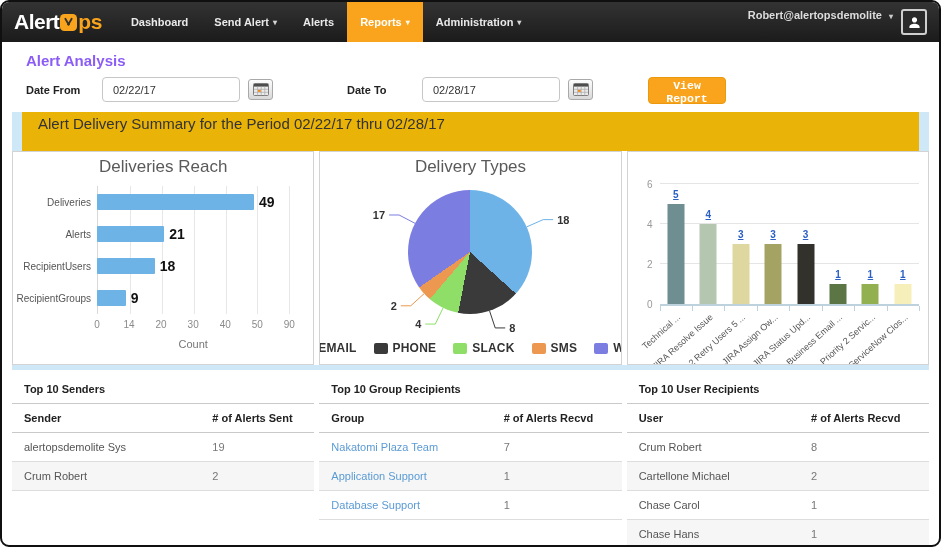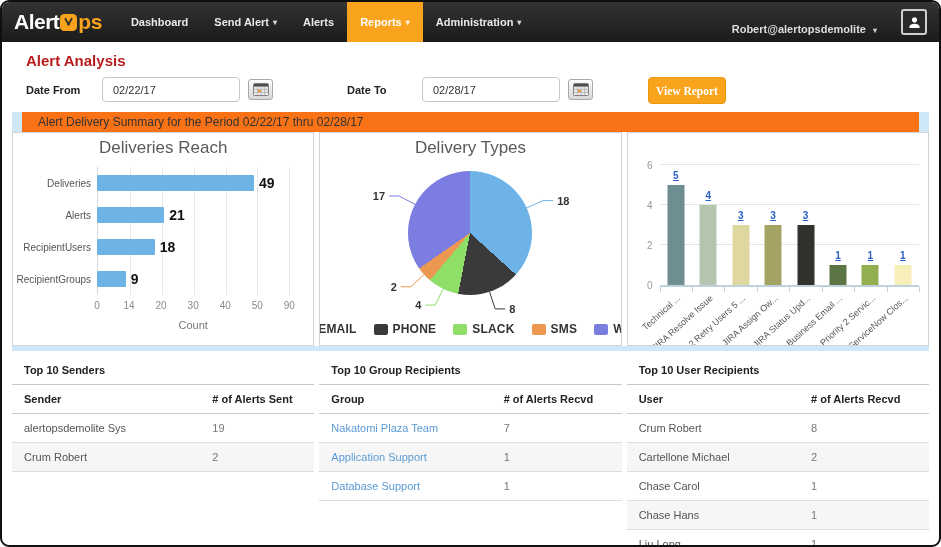--- a/index.html
+++ b/index.html
@@ -8,39 +8,39 @@
   
   .nav{height:40px;background:linear-gradient(#333,#1b1b1b);display:flex;align-items:center;padding:0 12px;}
   .logo{display:flex;align-items:center;font-weight:bold;font-size:21px;letter-spacing:-.5px;margin-right:16px;}
   .logo .w{color:#fff;text-align:center;}
   .logo .o{color:#f9a41c;}
   .logo svg{margin:0 1px;display:block;}
   .nav-menu{display:flex;align-items:stretch;height:40px;}
   .nav-item{display:flex;align-items:center;padding:0 13px;color:#e9e9e9;font-size:11px;font-weight:600;cursor:pointer;}
   .nav-item.active{background:#f9a41c;color:#fff;}
   .caret{font-size:8px;margin-left:4px;opacity:.9;}
-  .nav-right{margin-left:auto;display:flex;align-items:flex-end;gap:24px;}
+  .nav-right{margin-left:auto;display:flex;align-items:flex-start;gap:8px;}
   .nav-user{color:#ddd;font-size:11px;font-weight:600;cursor:pointer;}
   .avatar{width:22px;height:22px;border:2px solid #cfcfcf;border-radius:3px;background:#2a2a2a;
           display:flex;align-items:center;justify-content:center;cursor:pointer;}
   
-  .page-title{color:#b91c1c;font-size:15px;font-weight:bold;margin:10px 0 8px 24px;}
+  .page-title{color:#8b5cf6;font-size:15px;font-weight:bold;margin:10px 0 8px 24px;}
   .filterrow{position:relative;height:27px;margin:0 14px 8px 14px;}
   .flabel{position:absolute;top:7px;font-size:11px;font-weight:bold;color:#222;}
   .fl1{left:10px;} .fl2{left:331px;}
   .dinput{position:absolute;top:0;height:25px;width:138px;box-sizing:border-box;border:1px solid #c6c6c6;
           border-radius:4px;padding:0 10px;font-size:11px;color:#333;font-family:inherit;}
   .di1{left:86px;} .di2{left:406px;}
   .calbtn{position:absolute;top:2px;width:25px;height:21px;border:1px solid #a9a9a9;border-radius:3px;
           background:linear-gradient(#fdfdfd,#d8d8d8);display:flex;align-items:center;justify-content:center;cursor:pointer;padding:0;}
   .cb1{left:232px;} .cb2{left:552px;}
   .viewbtn{position:absolute;left:632px;top:0;width:78px;height:27px;background:#f9a41c;border:1px solid #eb9a0f;
-           border-radius:4px;color:#fff;font-size:11.5px;font-weight:600;cursor:pointer;font-family:Liberation Serif, serif;}
-  
-  .banner{margin:0 10px;background:#f97316;color:#333;font-size:12px;padding:3px 0 3px 16px;}
+           border-radius:4px;color:#fff;font-size:11.5px;font-weight:600;cursor:pointer;font-family:Liberation Mono, monospace;}
+  
+  .banner{margin:0 10px;background:#eab308;color:#333;font-size:15px;padding:3px 0 19px 16px;}
   .charts-section{margin:0 10px;background:#cfe8f7;padding-bottom:5px;}
   .cards-row{display:flex;gap:5px;background:#fff;}
   .card{flex:1 1 0;background:#fff;border:1px solid #d3d3d3;height:214px;position:relative;box-sizing:border-box;overflow:hidden;}
   .card-title{text-align:center;color:#5a5a5a;font-size:17px;padding-top:5px;}
   
   .hplot{position:absolute;top:34px;left:0;right:0;bottom:0;}
   .hb-grid{position:absolute;left:84px;right:24px;top:0;height:128px;border-left:1px solid #d9d9d9;}
   .vgrid{position:absolute;top:0;bottom:0;width:1px;background:#e7e7e7;}
   .hb-rows{position:absolute;left:84px;right:24px;top:0;height:128px;display:flex;flex-direction:column;}
   .hrow{flex:1;display:flex;align-items:center;}

